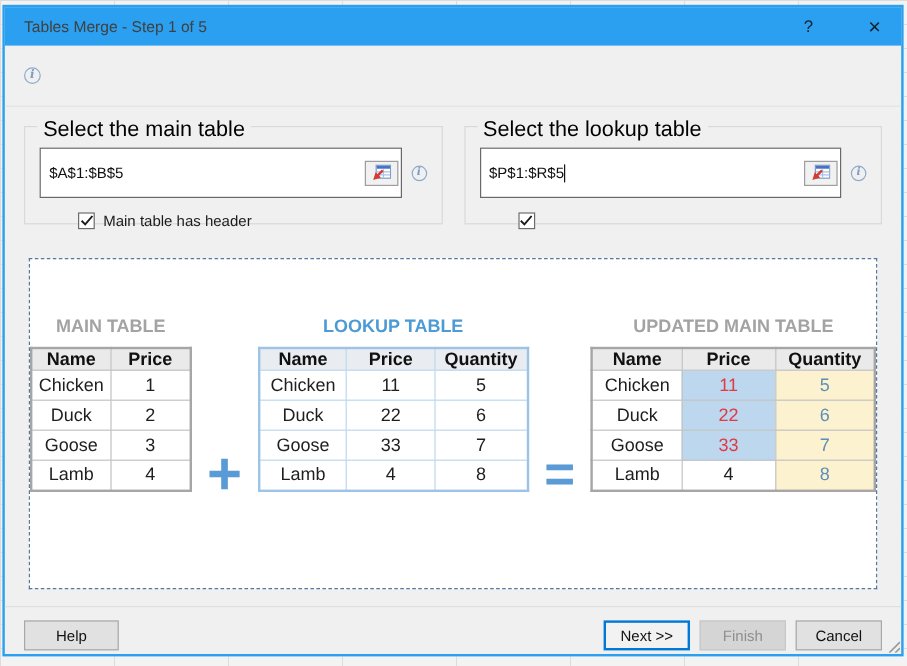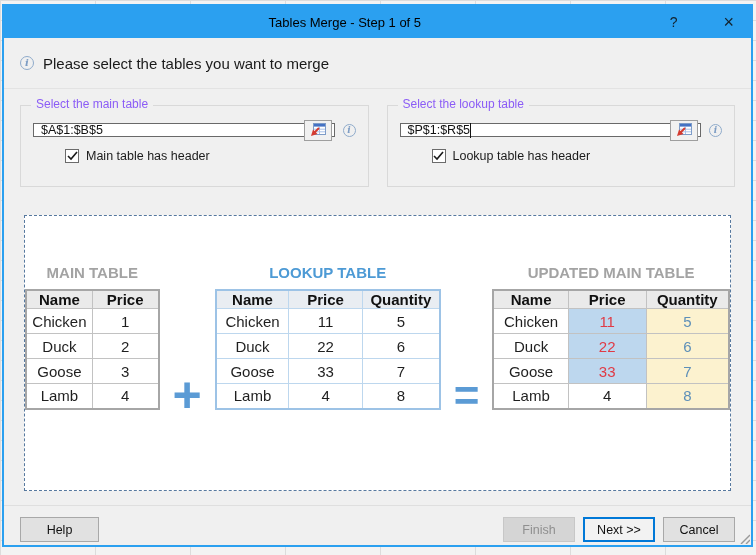--- a/index.html
+++ b/index.html
@@ -22,21 +22,21 @@
     display:flex; flex-direction:column;
   }
 
   
   .titlebar {
     height:32px; flex:0 0 32px;
     background:#2BA0F0;
     display:flex; align-items:center;
     padding:0 17px 0 16px;
   }
-  .titlebar .win-title { flex:1; font-size:13px; color:#000000;text-align:center; }
+  .titlebar .win-title { flex:1; font-size:13px; color:#404040; }
   .tb-btn { color:#13222C; cursor:default; text-align:center; }
   .tb-help { font-size:14px; margin-right:46px; }
   .tb-close { font-size:18px; line-height:18px; }
 
   
   .info-row {
     height:51px; flex:0 0 51px;
     display:flex; align-items:center; gap:9px;
     padding:0 16px;
     border-bottom:1px solid #E3E3E3;
@@ -52,25 +52,25 @@
 
   
   .groups { display:flex; gap:18px; padding:10px 16px 0; }
   .group {
     flex:1; height:82px; margin-top:6px;
     border:1px solid #D9D9D9; position:relative;
   }
   .group-label {
     position:absolute; top:-9px; left:10px;
     background:#F0F0F0; padding:0 5px;
-    font-size:12px; color:#8b5cf6;
+    font-size:18px; color:#000000;
   }
   .range-row { display:flex; align-items:center; margin:17px 12px 0 12px; }
   .range-box {
-    flex:1; height:14px; border:1px solid #696969; background:#fff;
+    flex:1; height:42px; border:1px solid #696969; background:#fff;
     display:flex; align-items:center; padding:0 2px 0 7px;
   }
   .range-text { flex:1; font-size:12.5px; color:#111; }
   .caret { width:1px; height:15px; background:#111; margin-right:auto; }
   .picker-btn {
     width:28px; height:21px; flex:0 0 28px;
     border:1px solid #9E9E9E; background:#F1F1F1;
     display:flex; align-items:center; justify-content:center;
   }
   .range-row .info-badge { margin-left:8px; }
@@ -132,21 +132,20 @@
 <div class="dialog">
 
   <div class="titlebar">
     <span class="win-title">Tables Merge - Step 1 of 5</span>
     <span class="tb-btn tb-help">?</span>
     <span class="tb-btn tb-close">×</span>
   </div>
 
   <div class="info-row">
     <span class="info-badge">i</span>
-    <span class="msg">Please select the tables you want to merge</span>
   </div>
 
   <div class="groups">
 
     <div class="group">
       <span class="group-label">Select the main table</span>
       <div class="range-row">
         <div class="range-box">
           <span class="range-text">$A$1:$B$5</span>
           <span class="picker-btn">
@@ -192,21 +191,20 @@
           </span>
         </div>
         <span class="info-badge small">i</span>
       </div>
       <div class="check-row">
         <span class="checkbox">
           <svg width="11" height="10" viewBox="0 0 11 10">
             <polyline points="1,5 4,8 10,1" fill="none" stroke="#1A1A1A" stroke-width="1.6"></polyline>
           </svg>
         </span>
-        <span class="check-label">Lookup table has header</span>
       </div>
     </div>
   </div>
 
   <div class="preview">
     <div class="preview-flex">
 
       <div>
         <div class="tbl-title title-gray">MAIN TABLE</div>
         <table class="t-main">
@@ -319,22 +317,22 @@
           </table>
       </div>
 
     </div>
   </div>
 
   <div class="footer-sep"></div>
   <div class="footer">
     <button class="btn btn-help">Help</button>
     <div class="spacer"></div>
+    <button class="btn focused">Next &gt;&gt;</button>
     <button class="btn disabled">Finish</button>
-    <button class="btn focused">Next &gt;&gt;</button>
     <button class="btn">Cancel</button>
   </div>
 
   <svg class="resize-grip" width="13" height="13" viewBox="0 0 13 13">
     <line x1="4" y1="13" x2="13" y2="4" stroke="#9A9A9A" stroke-width="1.4"></line>
     <line x1="9" y1="13" x2="13" y2="9" stroke="#9A9A9A" stroke-width="1.4"></line>
   </svg>
 
 </div>
 

